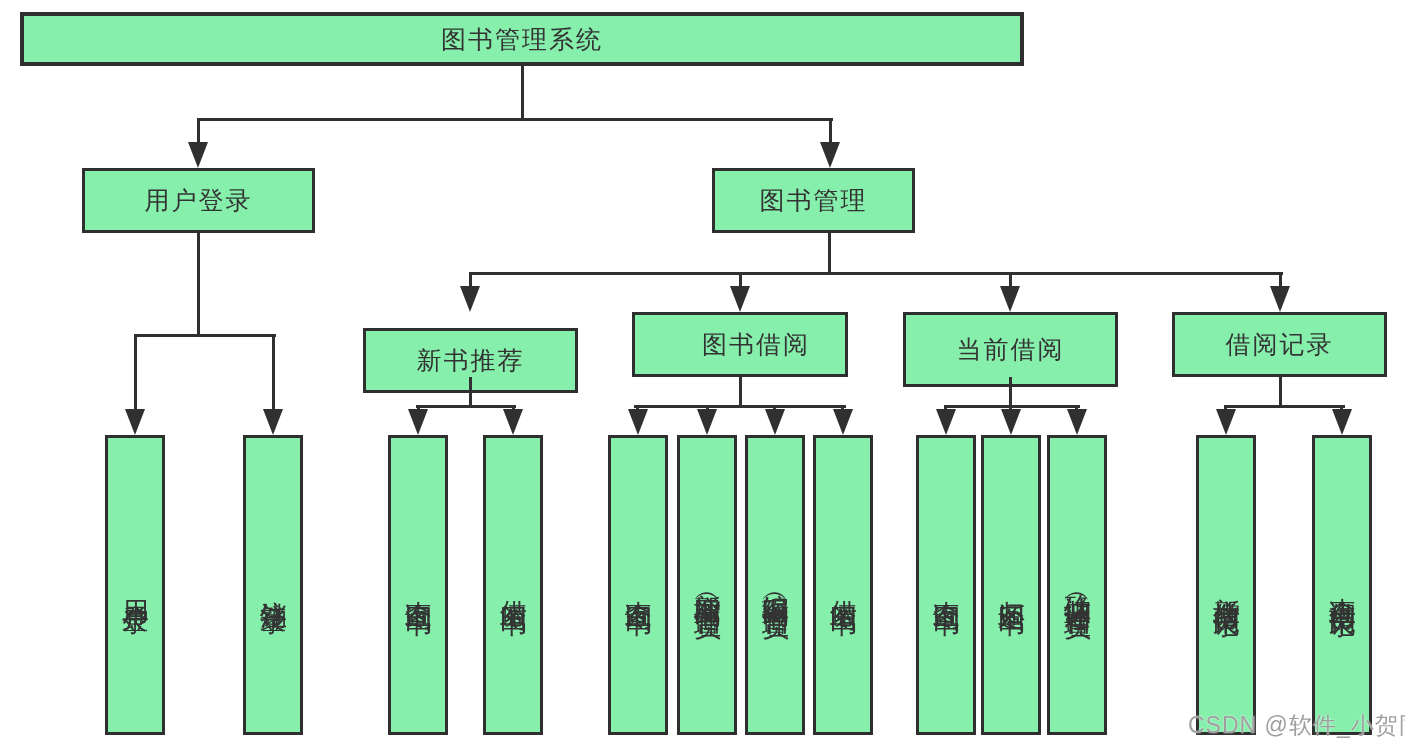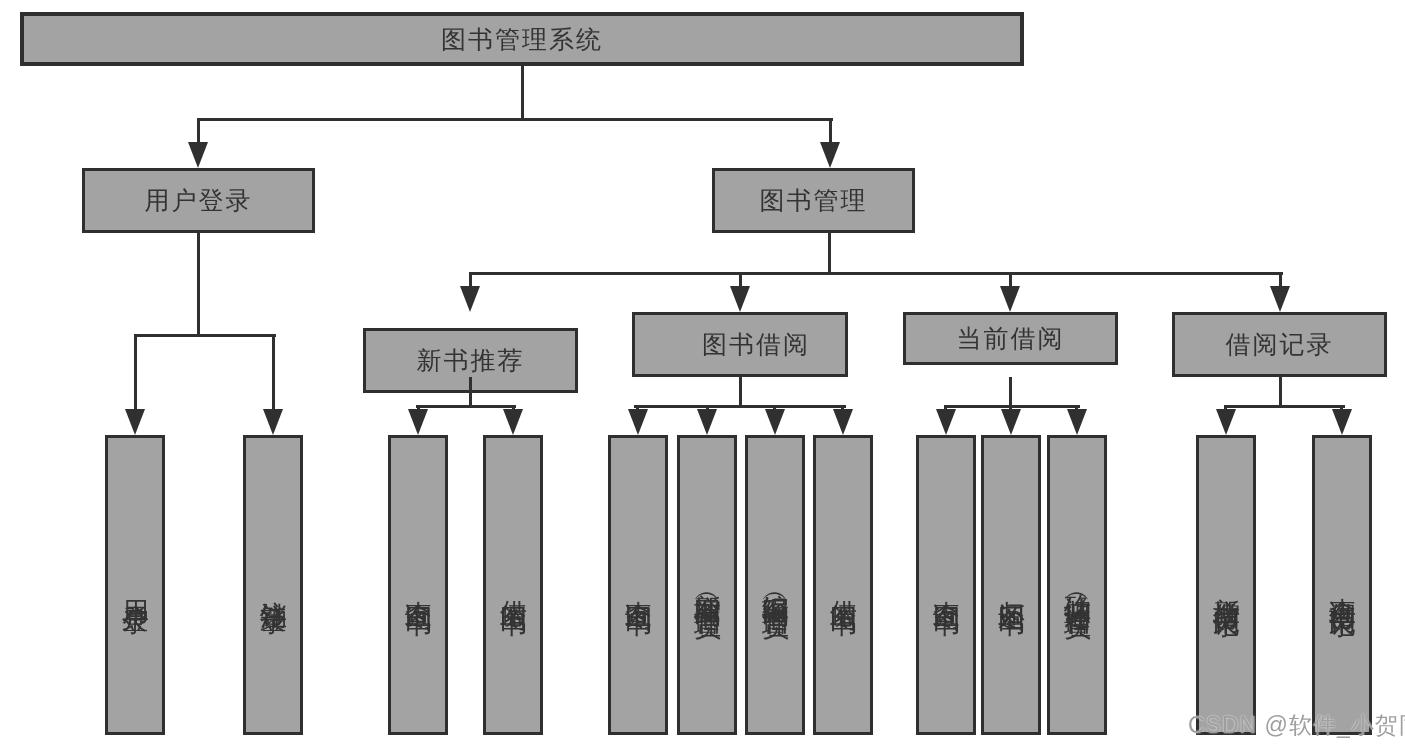--- a/index.html
+++ b/index.html
@@ -11,21 +11,21 @@
   .canvas {
     position: relative;
     width: 1405px;
     height: 747px;
     background: #ffffff;
     overflow: hidden;
   }
   .node {
     position: absolute;
     box-sizing: border-box;
-    background: #a3a3a3;
+    background: #86efac;
     border: 3px solid #2f2f2f;
     color: #333333;
     display: flex;
     align-items: center;
     justify-content: center;
     text-align: center;
   }
   .node.h {
     font-size: 25px;
     letter-spacing: 2px;
@@ -65,21 +65,21 @@
 </head>
 <body>
 
 <div class="canvas">
   <div class="watermark" style="left: 1188px; top: 710px;">CSDN @软件_小贺同学</div>
 <div class="node h root" style="left: 20px; top: 12px; width: 1004px; height: 54px;">图书管理系统</div>
     <div class="node h" style="left: 82px; top: 168px; width: 233px; height: 65px;">用户登录</div>
     <div class="node h" style="left: 712px; top: 168px; width: 203px; height: 65px;">图书管理</div>
     <div class="node h" style="left: 363px; top: 328px; width: 215px; height: 65px;">新书推荐</div>
     <div class="node h" style="left: 632px; top: 312px; width: 216px; height: 65px; padding-left: 32px;">图书借阅</div>
-    <div class="node h" style="left: 903px; top: 312px; width: 215px; height: 53px;">当前借阅</div>
+    <div class="node h" style="left: 903px; top: 312px; width: 215px; height: 75px;">当前借阅</div>
     <div class="node h" style="left: 1172px; top: 312px; width: 215px; height: 65px;">借阅记录</div>
     <div class="node v" style="left: 105px; top: 435px; width: 60px; height: 300px;">用户登录</div>
     <div class="node v" style="left: 243px; top: 435px; width: 60px; height: 300px;">注销登录</div>
     <div class="node v" style="left: 388px; top: 435px; width: 60px; height: 300px;">查询图书</div>
     <div class="node v" style="left: 483px; top: 435px; width: 60px; height: 300px;">借阅图书</div>
     <div class="node v" style="left: 608px; top: 435px; width: 60px; height: 300px;">查询图书</div>
     <div class="node v" style="left: 677px; top: 435px; width: 60px; height: 300px;">新增图书（管理员）</div>
     <div class="node v" style="left: 745px; top: 435px; width: 60px; height: 300px;">编辑图书（管理员）</div>
     <div class="node v" style="left: 813px; top: 435px; width: 60px; height: 300px;">借阅图书</div>
     <div class="node v" style="left: 916px; top: 435px; width: 60px; height: 300px;">查询图书</div>

